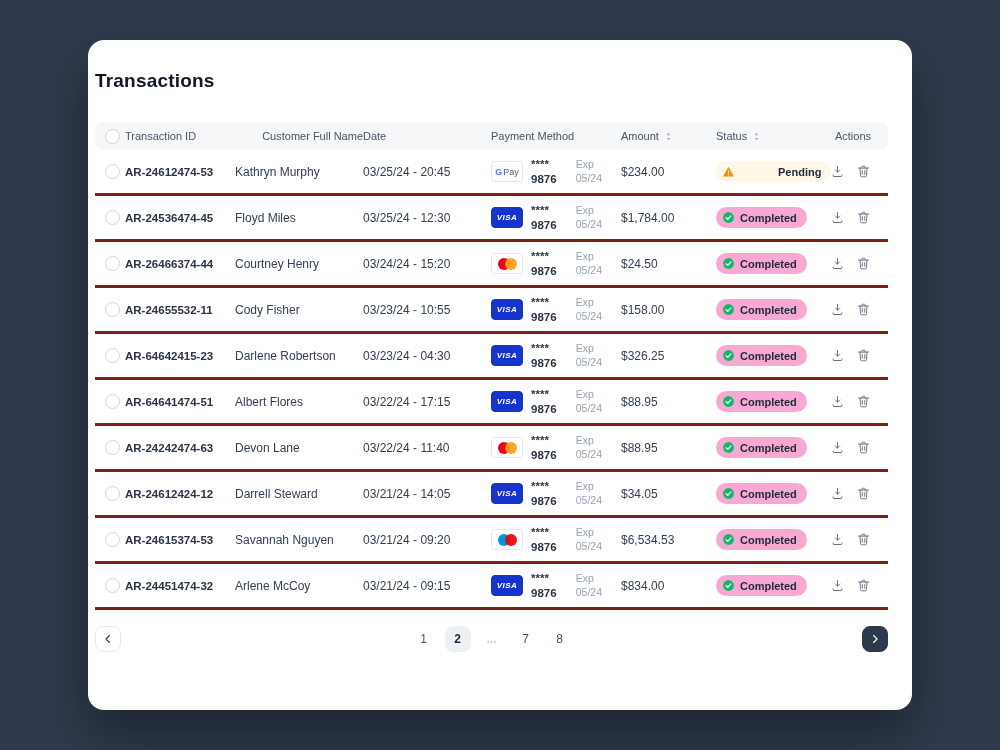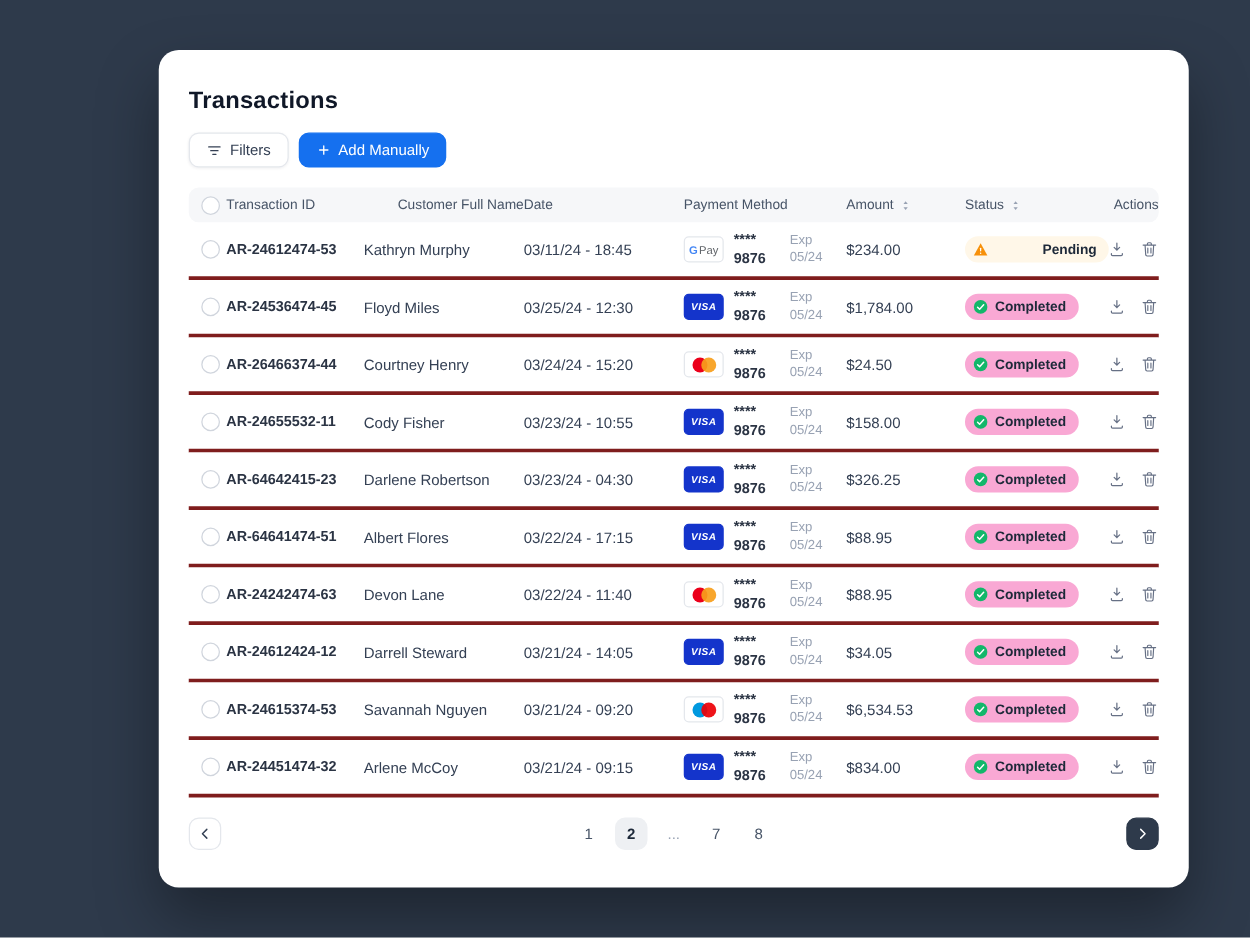--- a/index.html
+++ b/index.html
@@ -9,22 +9,21 @@
     background:#2E3A4B;
     position:relative;
     overflow:hidden;
   }
   .stage { position:absolute; inset:0; }
 
   .card {
     position:absolute; left:88px; top:40px; width:824px; height:670px;
     background:#ffffff; border-radius:16px;
     box-shadow:0 24px 48px rgba(0,0,0,.35);
-    padding:30px 24px 24px 24px;
-    margin-left:39px;
+    padding:30px 24px 24px 7px;
   }
 
   .title { font-size:19px; font-weight:700; color:#101828; letter-spacing:.2px; }
 
   .toolbar { display:flex; justify-content:space-between; align-items:center; margin-top:14px; }
   .search {
     width:176px; height:28px; border:1px solid #D5DAE1; border-radius:8px;
     display:flex; align-items:center; gap:7px; padding:0 10px; background:#fff;
   }
   .search input {
@@ -114,34 +113,20 @@
 </style>
 </head>
 <body>
 
 <div class="stage">
   <div class="card">
 
     <h1 class="title">Transactions</h1>
 
     <div class="toolbar">
-      <div class="toolbar-right">
-        <button class="btn btn-filters">
-          <svg width="13" height="13" viewBox="0 0 20 20">
-            <path d="M3 5.5h14 M5.5 10h9 M8 14.5h4" stroke="#344054" stroke-width="1.5" stroke-linecap="round" fill="none"></path>
-          </svg>
-          <span>Filters</span>
-        </button>
-        <button class="btn btn-add">
-          <svg width="12" height="12" viewBox="0 0 20 20">
-            <path d="M10 4.5v11 M4.5 10h11" stroke="#ffffff" stroke-width="1.8" stroke-linecap="round" fill="none"></path>
-          </svg>
-          <span>Add Manually</span>
-        </button>
-      </div>
     </div>
 
     <div class="table">
       <div class="thead">
         <div class="col col-check">
           <span class="checkbox"></span>
         </div>
         <div class="col col-id th">
           <span>Transaction ID</span>
         </div>
@@ -172,21 +157,21 @@
           <span>Actions</span>
         </div>
       </div>
       <div>
           <div class="row">
     <div class="col col-check">
       <span class="checkbox"></span>
     </div>
     <div class="col col-id">AR-24612474-53</div>
     <div class="col col-customer">Kathryn Murphy</div>
-    <div class="col col-date">03/11/24 - 18:45</div>
+    <div class="col col-date">03/25/24 - 20:45</div>
     <div class="col col-payment">
       <span class="card-badge card-gpay">
                 <span class="g1">G</span>
                 <span class="g2">Pay</span>
               </span>
       <span class="pm-lines">
         <span class="pm-num">**** 9876</span>
         <span class="pm-exp">Exp 05/24</span>
       </span>
     </div>

